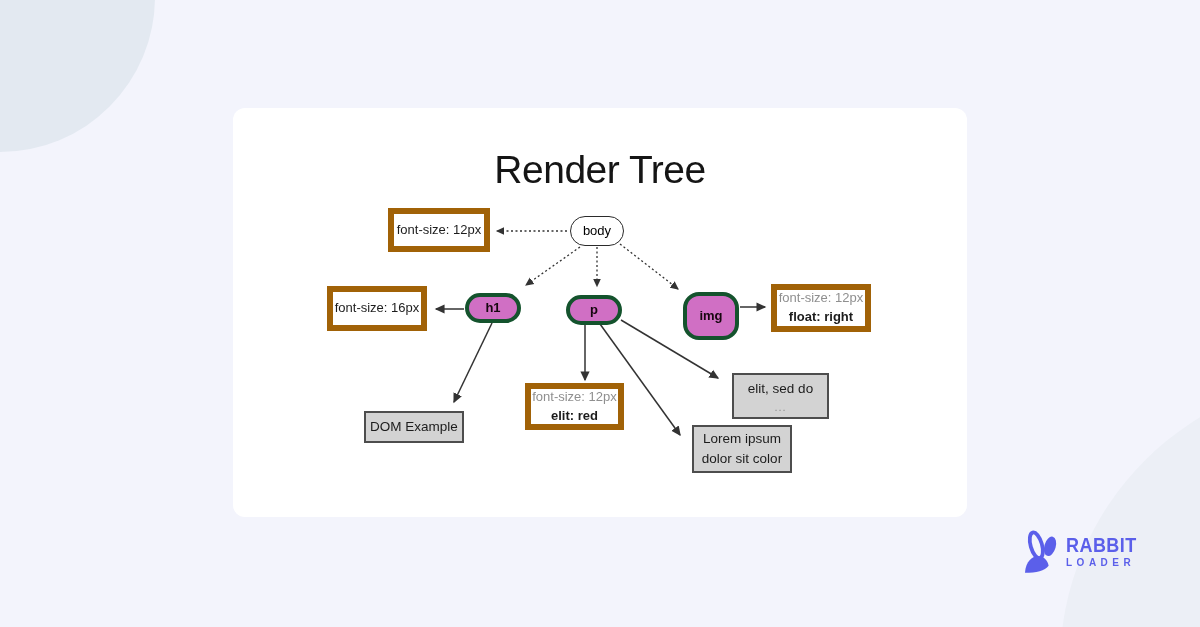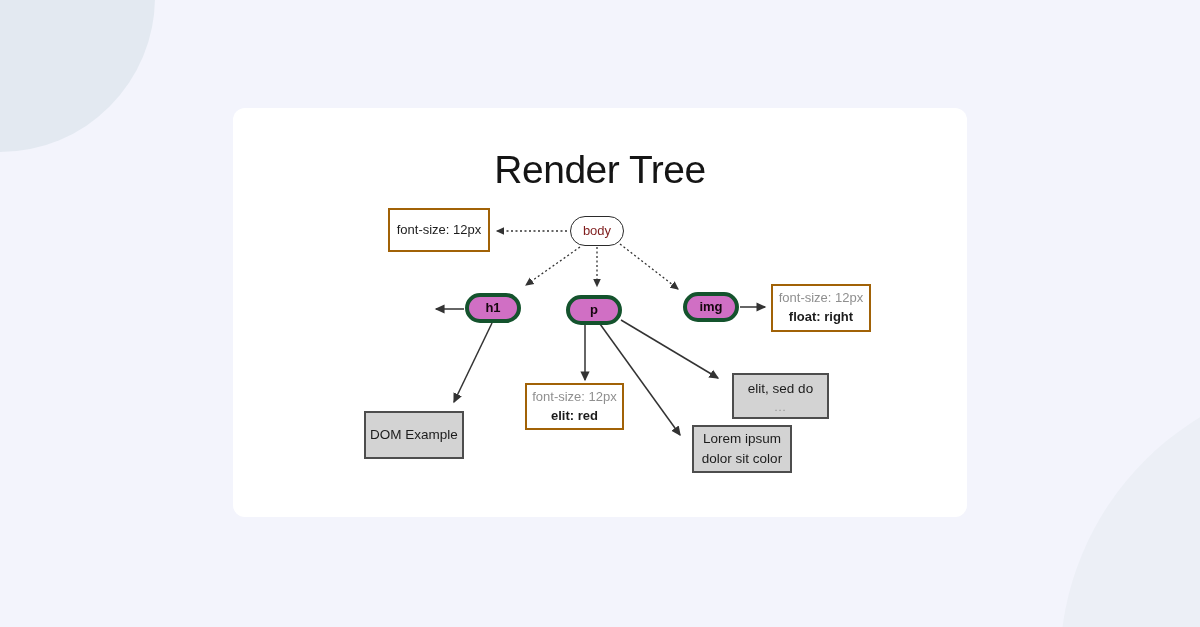--- a/index.html
+++ b/index.html
@@ -22,32 +22,32 @@
     letter-spacing:-0.5px; color:#151515;
   }
   .arrows { position:absolute; left:0; top:0; width:734px; height:409px; }
 
   .node {
     position:absolute; box-sizing:border-box;
     display:flex; flex-direction:column; align-items:center; justify-content:center;
     text-align:center; line-height:1.45;
   }
   .stylebox {
-    background:#FFFFFF; border:2px solid #a16207;
+    background:#FFFFFF; border:6px solid #a16207;
     font-size:13px; color:#1C1C1C;justify-content:center;
   }
   .graybox {
     background:#D3D3D3; border:2px solid #4D4D4D;
     font-size:13.5px; color:#1C1C1C;
   }
   .pill {
     border-radius:16px; background:#D06FC4; border:4px solid #14532d;
     font-size:13px; font-weight:600; color:#16070F;
   }
-  .pill.white { background:#FFFFFF; border:1.7px solid #2B2B2B; font-weight:400; color:#7f1d1d; }
+  .pill.white { background:#FFFFFF; border:1.7px solid #2B2B2B; font-weight:400; color:#000000; }
   .muted { color:#8F8F8F; }
   .strong { font-weight:700; }
   .dots { color:#8F8F8F; font-size:11px; line-height:1; margin-top:3px; letter-spacing:1px; }
 
   .logo { position:absolute; left:1024px; top:529px; display:flex; align-items:center; gap:6px; }
   .logo-text { display:flex; flex-direction:column; }
   .logo-brand {
     font-size:20px; font-weight:800; color:#5B5FEA; letter-spacing:0.5px;
     transform:scaleX(0.9); transform-origin:left center; line-height:1;
   }
@@ -82,50 +82,64 @@
       <path d="M 259 215 L 221 294" stroke="#333333" stroke-width="1.5" fill="none" marker-end="url(#ah)"></path>
       <path d="M 352 217 L 352 272" stroke="#333333" stroke-width="1.5" fill="none" marker-end="url(#ah)"></path>
       <path d="M 388 212 L 485 270" stroke="#333333" stroke-width="1.5" fill="none" marker-end="url(#ah)"></path>
       <path d="M 367 216 L 447 327" stroke="#333333" stroke-width="1.5" fill="none" marker-end="url(#ah)"></path>
       <path d="M 507 199 L 532 199" stroke="#333333" stroke-width="1.5" fill="none" marker-end="url(#ah)"></path>
     </svg>
 
     <div class="node stylebox" style="left:155px; top:100px; width:102px; height:44px;">
       <span>font-size: 12px</span>
     </div>
+    <div class="node stylebox" style="left:94px; top:178px; width:100px; height:45px;">
+      <span>font-size: 16px</span>
+    </div>
     <div class="node stylebox" style="left:538px; top:176px; width:100px; height:48px;">
       <span class="muted">font-size: 12px</span>
       <span class="strong">float: right</span>
     </div>
     <div class="node stylebox" style="left:292px; top:275px; width:99px; height:47px;">
       <span class="muted">font-size: 12px</span>
       <span class="strong">elit: red</span>
     </div>
 
     <div class="node pill white" style="left:337px; top:108px; width:54px; height:30px;">
       <span>body</span>
     </div>
     <div class="node pill" style="left:232px; top:185px; width:56px; height:30px;">
       <span>h1</span>
     </div>
     <div class="node pill" style="left:333px; top:187px; width:56px; height:30px;">
       <span>p</span>
     </div>
-    <div class="node pill" style="left:450px; top:184px; width:56px; height:30px;">
+    <div class="node pill" style="left:450px; top:184px; width:56px; height:48px;">
       <span>img</span>
     </div>
 
     <div class="node graybox" style="left:499px; top:249px; width:97px; height:46px;margin-top:16px;">
       <span>elit, sed do</span>
       <span class="dots">...</span>
     </div>
     <div class="node graybox" style="left:459px; top:317px; width:100px; height:48px;">
       <span>Lorem ipsum</span>
       <span>dolor sit color</span>
     </div>
-    <div class="node graybox" style="left:131px; top:303px; width:100px; height:48px;">
+    <div class="node graybox" style="left:131px; top:303px; width:100px; height:32px;">
       <span>DOM Example</span>
     </div>
 
   </div>
 
+  <div class="logo">
+    <svg width="36" height="44" viewBox="0 0 38 46">
+      <ellipse cx="13" cy="17" rx="6" ry="14" fill="none" stroke="#5B5FEA" stroke-width="4" transform="rotate(-16 13 17)"></ellipse>
+      <ellipse cx="27.5" cy="18" rx="6" ry="10.5" fill="#5B5FEA" transform="rotate(16 27.5 18)"></ellipse>
+      <path d="M 1 46 C 2 33 9 28.5 15 28.5 C 21 28.5 25 33 26 38.5 C 22 44 13 46 1 46 Z" fill="#5B5FEA"></path>
+    </svg>
+    <div class="logo-text">
+      <span class="logo-brand">RABBIT</span>
+      <span class="logo-sub">LOADER</span>
+    </div>
+  </div>
 
 </div>
 
 </body></html>

